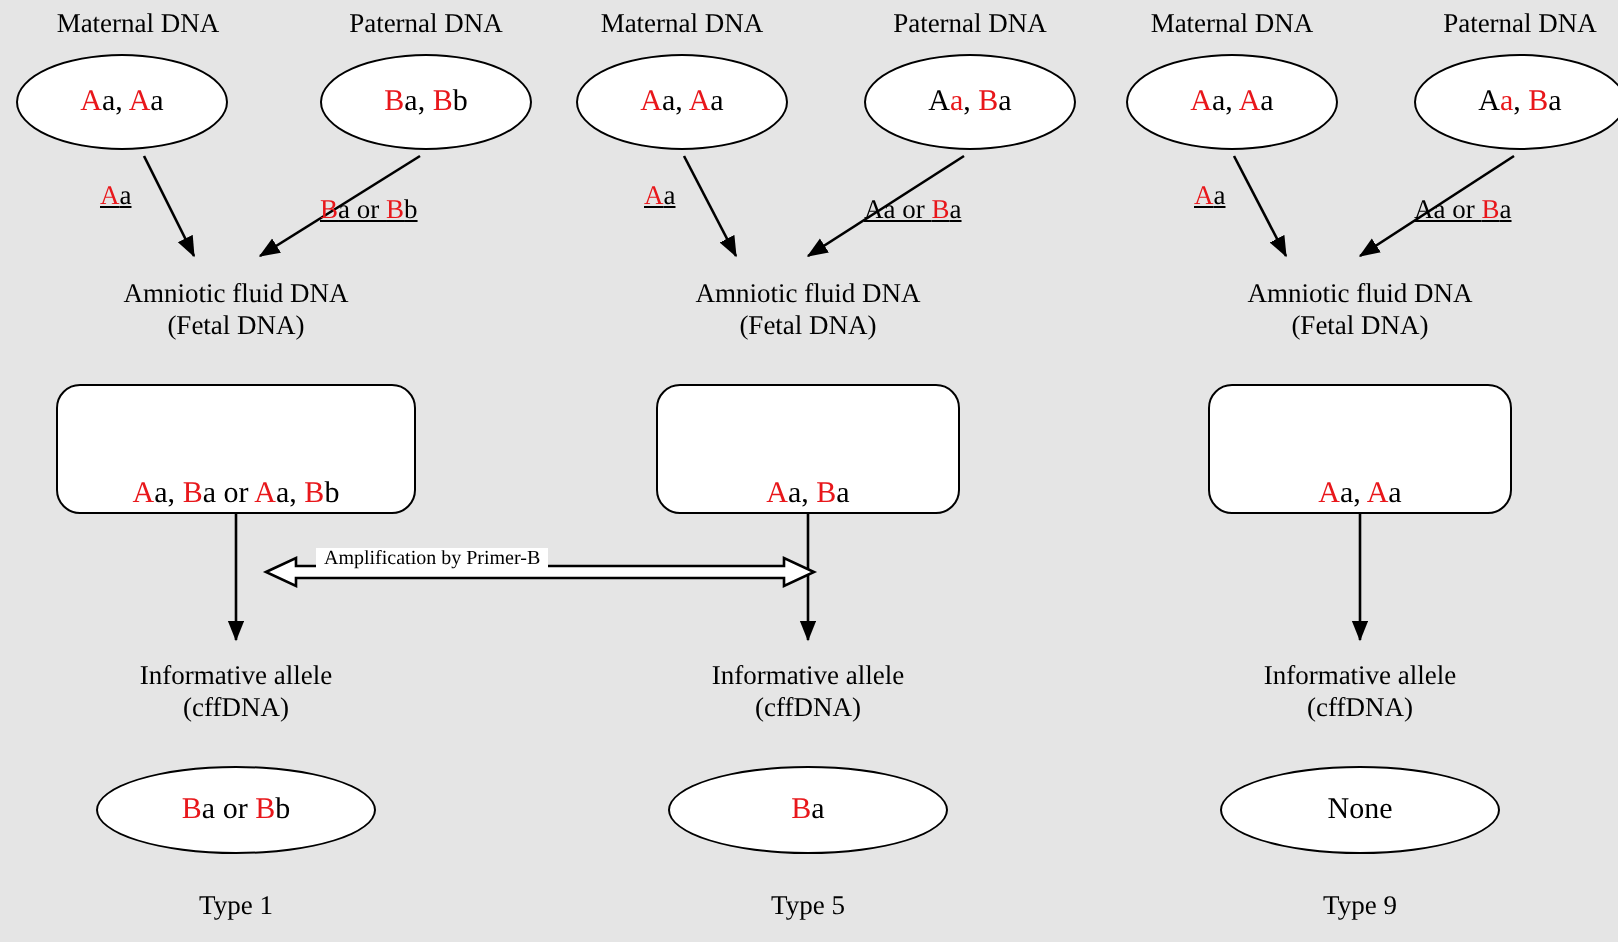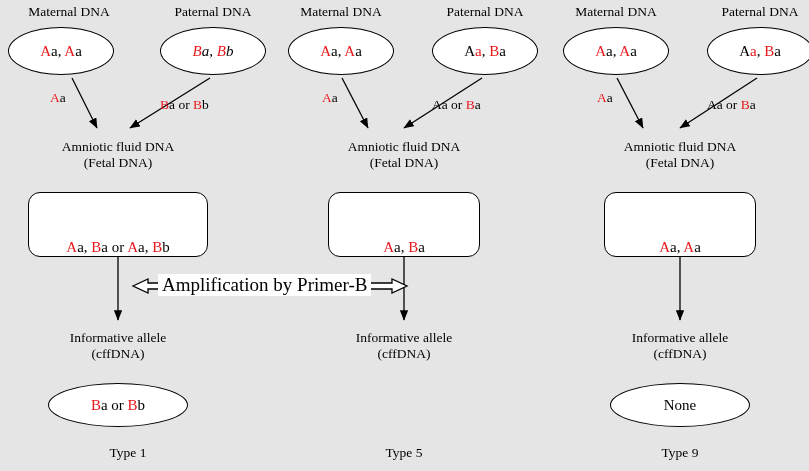--- a/index.html
+++ b/index.html
@@ -49,38 +49,39 @@
     font-size: 15px;
     box-sizing: border-box;
     background: #fff;
   }
   .r { color: #e8171b; }
   .k { color: #000000; }
   .edge-lbl {
     position: absolute;
     font-size: 13.5px;
     white-space: nowrap;
+    text-decoration: underline;
   }
   .typelbl {
     position: absolute;
     font-size: 13.5px;
     text-align: center;
     white-space: nowrap;
   }
   svg.arrows {
     position: absolute;
     left: 0;
     top: 0;
     width: 809px;
     height: 471px;
     pointer-events: none;
   }
   .amp-label {
     position: absolute;
-    font-size: 19px;
+    font-size: 10px;
     white-space: nowrap;
     background: #fff;
     padding: 0 4px;
   }
 </style>
 </head>
 <body>
 
 <div id="stage">
 
@@ -108,21 +109,21 @@
 
     <path d="M133,286 L148,279 L148,283 L392,283 L392,279 L407,286 L392,293 L392,289 L148,289 L148,293 Z" fill="#ffffff" stroke="#000" stroke-width="1.3" stroke-linejoin="miter"></path>
   </svg>
 
   <div class="lbl" style="left:8px; top:4px; width:122px;"><span>Maternal DNA</span></div>
   <div class="ellipse" style="left:8px; top:27px; width:106px; height:48px;">
     <span><span class="r">A</span><span class="k">a, </span><span class="r">A</span><span class="k">a</span></span>
   </div>
 
   <div class="lbl" style="left:152px; top:4px; width:122px;"><span>Paternal DNA</span></div>
-  <div class="ellipse" style="left:160px; top:27px; width:106px; height:48px;font-style:italic;">
+  <div class="ellipse" style="left:160px; top:27px; width:106px; height:48px;">
     <span><span class="r">B</span><span class="k">a, </span><span class="r">B</span><span class="k">b</span></span>
   </div>
 
   <div class="edge-lbl" style="left:50px; top:90px;"><span class="r">A</span><span class="k">a</span></div>
   <div class="edge-lbl" style="left:160px; top:97px;"><span class="r">B</span><span class="k">a or </span><span class="r">B</span><span class="k">b</span></div>
 
   <div class="lbl two" style="left:28px; top:139px; width:180px;">
     <span>Amniotic fluid DNA</span><br><span>(Fetal DNA)</span>
   </div>
 
@@ -131,21 +132,21 @@
   </div>
 
   <div class="lbl two" style="left:33px; top:330px; width:170px;">
     <span>Informative allele</span><br><span>(cffDNA)</span>
   </div>
 
   <div class="ellipse" style="left:48px; top:383px; width:140px; height:44px;">
     <span><span class="r">B</span><span class="k">a or </span><span class="r">B</span><span class="k">b</span></span>
   </div>
 
-  <div class="typelbl" style="left:68px; top:445px; width:120px;"><span>Type 1</span></div>
+  <div class="typelbl" style="left:58px; top:445px; width:120px;"><span>Type 1</span></div>
 
   <div class="lbl" style="left:280px; top:4px; width:122px;"><span>Maternal DNA</span></div>
   <div class="ellipse" style="left:288px; top:27px; width:106px; height:48px;">
     <span><span class="r">A</span><span class="k">a, </span><span class="r">A</span><span class="k">a</span></span>
   </div>
 
   <div class="lbl" style="left:424px; top:4px; width:122px;"><span>Paternal DNA</span></div>
   <div class="ellipse" style="left:432px; top:27px; width:106px; height:48px;">
     <span><span class="k">A</span><span class="r">a</span><span class="k">, </span><span class="r">B</span><span class="k">a</span></span>
   </div>
@@ -158,20 +159,23 @@
   </div>
 
   <div class="rrect" style="left:328px; top:192px; width:152px; height:65px;">
     <span><span class="r">A</span><span class="k">a, </span><span class="r">B</span><span class="k">a</span></span>
   </div>
 
   <div class="lbl two" style="left:319px; top:330px; width:170px;">
     <span>Informative allele</span><br><span>(cffDNA)</span>
   </div>
 
+  <div class="ellipse" style="left:334px; top:383px; width:140px; height:44px;">
+    <span><span class="r">B</span><span class="k">a</span></span>
+  </div>
 
   <div class="typelbl" style="left:344px; top:445px; width:120px;"><span>Type 5</span></div>
 
   <div class="lbl" style="left:555px; top:4px; width:122px;"><span>Maternal DNA</span></div>
   <div class="ellipse" style="left:563px; top:27px; width:106px; height:48px;">
     <span><span class="r">A</span><span class="k">a, </span><span class="r">A</span><span class="k">a</span></span>
   </div>
 
   <div class="lbl" style="left:699px; top:4px; width:122px;"><span>Paternal DNA</span></div>
   <div class="ellipse" style="left:707px; top:27px; width:106px; height:48px;">

